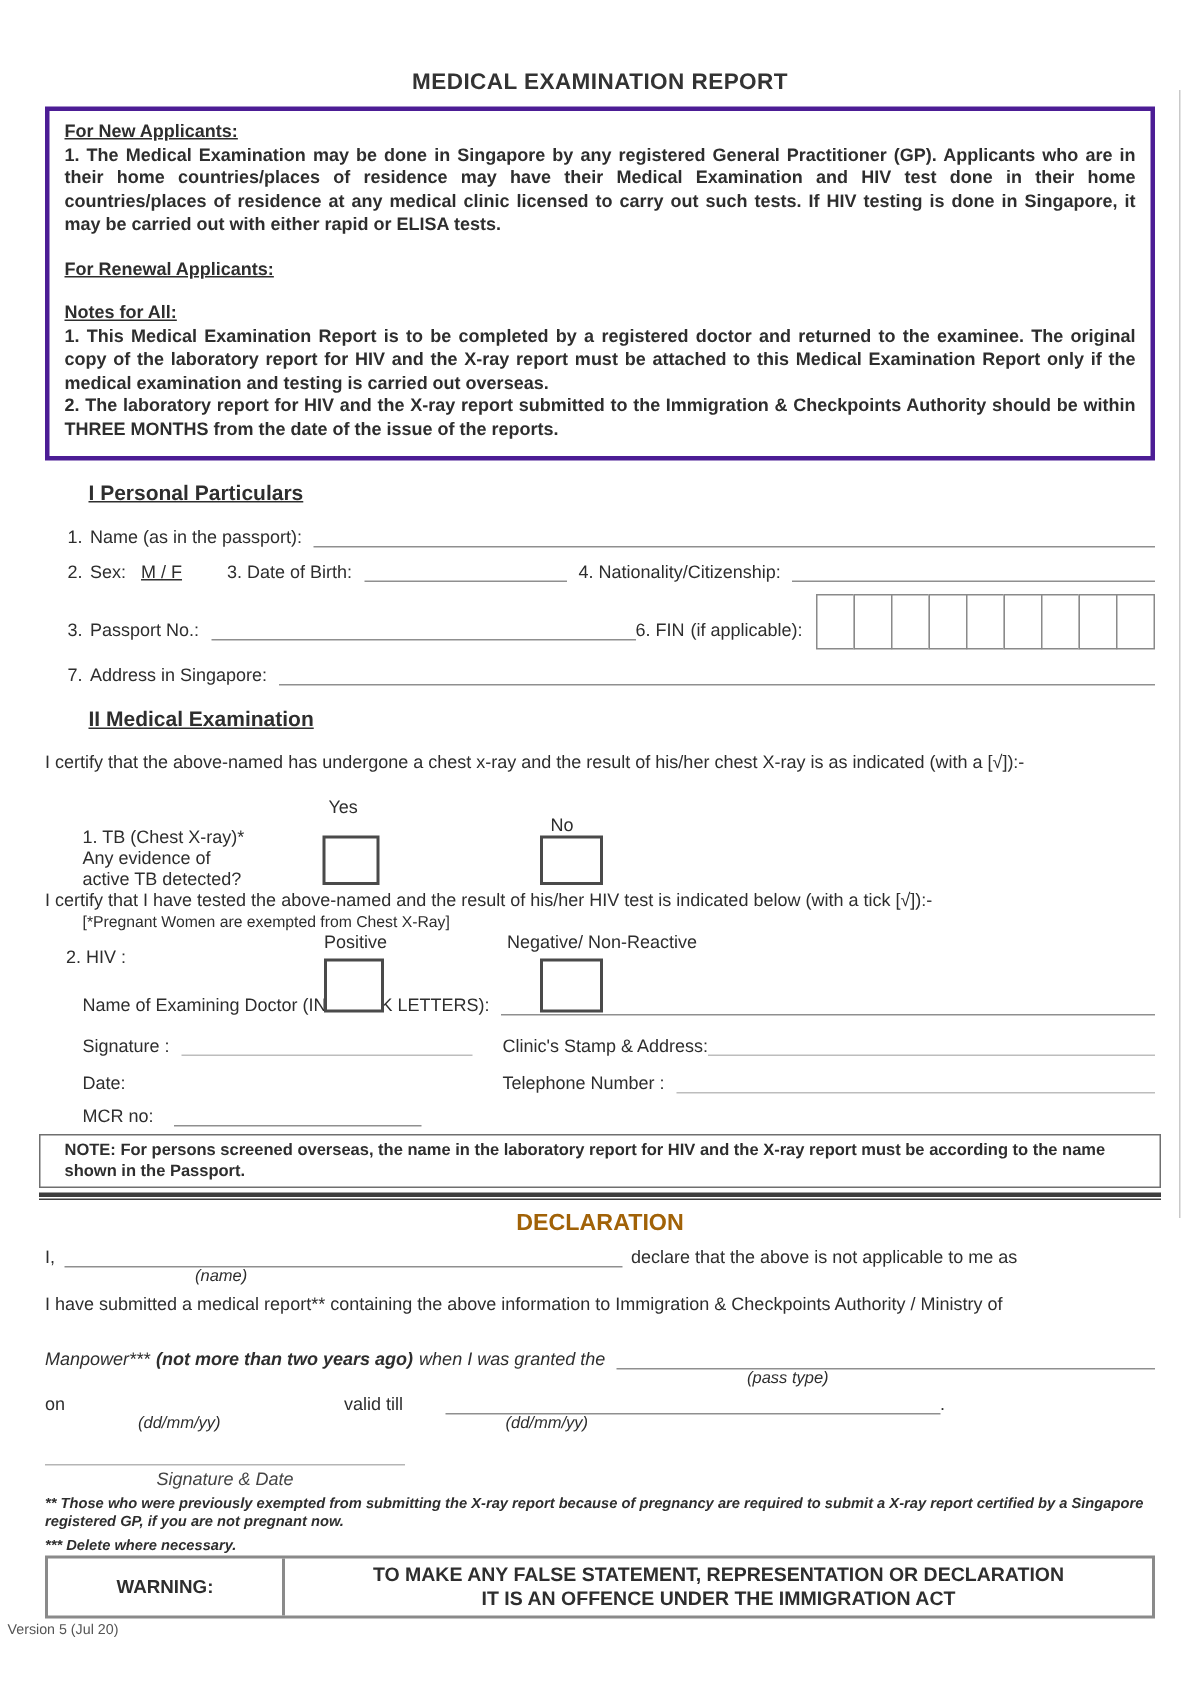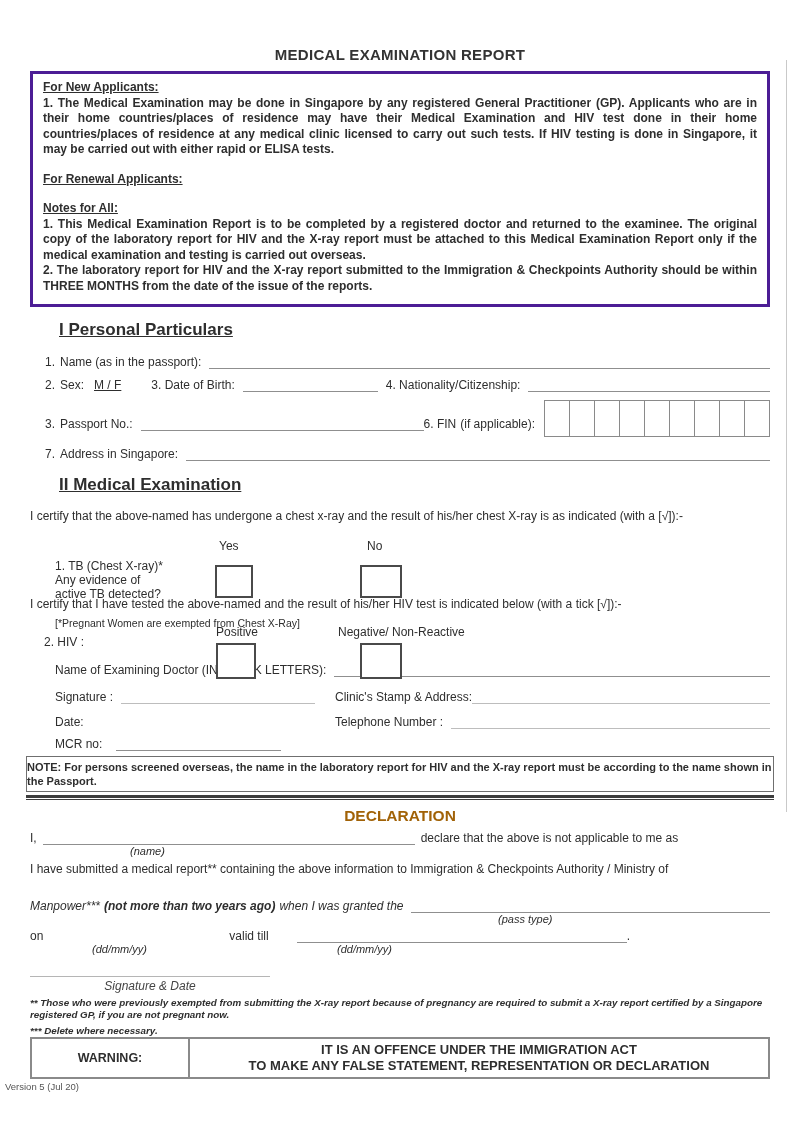--- a/index.html
+++ b/index.html
@@ -9,58 +9,58 @@
   .scan-edge { position:absolute; right:13px; top:60px; bottom:320px; width:1px; background:#c9c9c9; }
 
   .title { margin-top:46px; text-align:center; font-size:15px; font-weight:bold; letter-spacing:.3px; color:#333; }
 
   .instructions-box { margin-top:8px; border:3px solid #4c1d95; padding:6px 10px 10px 10px; font-size:12px; font-weight:bold; line-height:15.5px; }
   .instr-section { margin-bottom:0; }
   .instr-gap { height:14px; }
   .instr-heading { text-decoration:underline; }
   .instr-body { text-align:justify; }
 
-  .section-heading { margin-top:13px; font-size:17px; font-weight:bold; text-decoration:underline;padding-left:29px; }
+  .section-heading { margin-top:13px; font-size:14px; font-weight:bold; text-decoration:underline;padding-left:29px; }
 
   .row { display:flex; align-items:flex-end; font-size:12px; }
   .row .num { width:30px; padding-left:15px; flex:none; }
   .lbl { white-space:nowrap; }
   .uline { border-bottom:1px solid #8f8f8f; height:14px; display:inline-block; }
   .grow { flex:1; }
   .sp8 { width:8px; flex:none; } .sp14 { width:14px; flex:none; } .sp30 { width:30px; flex:none; }
   .sex-opts { text-decoration:underline; margin-left:10px; }
   .italic { }
 
   .fin-row { margin-top:8px; align-items:center; }
   .fin-boxes { display:flex; margin-left:10px; }
   .fin-box { width:26px; height:37px; border:1px solid #8a8a8a; margin-left:-1px; background:#fff; }
 
   .certify { margin-top:14px; font-size:12px; }
 
   .tb-block { position:relative; height:110px; margin-top:6px; font-size:12px; }
   .tb-block .h-yes { position:absolute; left:189px; top:10px; }
-  .tb-block .h-no  { position:absolute; left:337px; top:10px; }
+  .tb-block .h-no  { position:absolute; left:337px; top:22px; }
   .tb-label { position:absolute; left:25px; top:30px; line-height:14px; }
   .chk { position:absolute; border:2px solid #4a4a4a; background:#fff; }
   .tb-yes { left:185px; top:36px; width:38px; height:33px; }
   .tb-no  { left:330px; top:36px; width:42px; height:33px; }
   .pregnant-note { position:absolute; left:25px; top:88px; font-size:10.5px; }
 
   .hiv-block { position:relative; height:86px; margin-top:10px; font-size:12px; }
   .hiv-block .h-pos { position:absolute; left:186px; top:4px; }
   .hiv-block .h-neg { position:absolute; left:308px; top:4px; }
   .hiv-label { position:absolute; left:14px; top:14px; }
   .hiv-pos { left:186px; top:22px; width:40px; height:36px; }
   .hiv-neg { left:330px; top:22px; width:42px; height:36px; }
 
   .two-col { display:flex; font-size:12px; }
   .col-left { width:305px; display:flex; align-items:flex-end; flex:none; padding-left:25px; }
   .col-right { flex:1; display:flex; align-items:flex-end; }
 
-  .note-box { margin-top:5px; border:1px solid #6f6f6f; padding:3px 0; font-size:11px; font-weight:bold; line-height:14px; margin-left:-4px; margin-right:-4px; }
+  .note-box { margin-top:5px; border:1px solid #6f6f6f; padding:3px 16px; font-size:11px; font-weight:bold; line-height:14px; margin-left:-4px; margin-right:-4px; }
   .heavy-rule { margin-top:3px; height:5px; border-top:3px solid #3d3d3d; border-bottom:1px solid #3d3d3d; margin-left:-4px; margin-right:-4px; }
 
   .decl-heading { margin-top:7px; text-align:center; font-size:15.5px; font-weight:bold; color:#a16207; }
   .decl { font-size:12px; }
   .caption { font-size:11px; font-style:italic; color:#444; }
   .cap-row { display:flex; font-size:11px; font-style:italic; }
   .decl-line1 { margin-top:6px; display:flex; align-items:flex-end; }
   .decl-line1 .uline { flex:none; width:372px; margin:0 6px; }
   .name-cap { padding-left:100px; }
   .pass-cap { padding-left:468px; }
@@ -268,19 +268,19 @@
   </div>
 
   <div class="footnotes">
     <div>** Those who were previously exempted from submitting the X-ray report because of pregnancy are required to submit a X-ray report certified by a Singapore registered GP, if you are not pregnant now.</div>
     <div class="fn-delete">*** Delete where necessary.</div>
   </div>
 
   <div class="warning-table">
     <div class="warn-cell-label">WARNING:</div>
     <div class="warn-cell-text">
+      <div>TO MAKE ANY FALSE STATEMENT, REPRESENTATION OR DECLARATION</div>
       <div>IT IS AN OFFENCE UNDER THE IMMIGRATION ACT</div>
-      <div>TO MAKE ANY FALSE STATEMENT, REPRESENTATION OR DECLARATION</div>
     </div>
   </div>
 
   <div class="version">Version 5 (Jul 20)</div>
 </div>
 
 </body></html>

